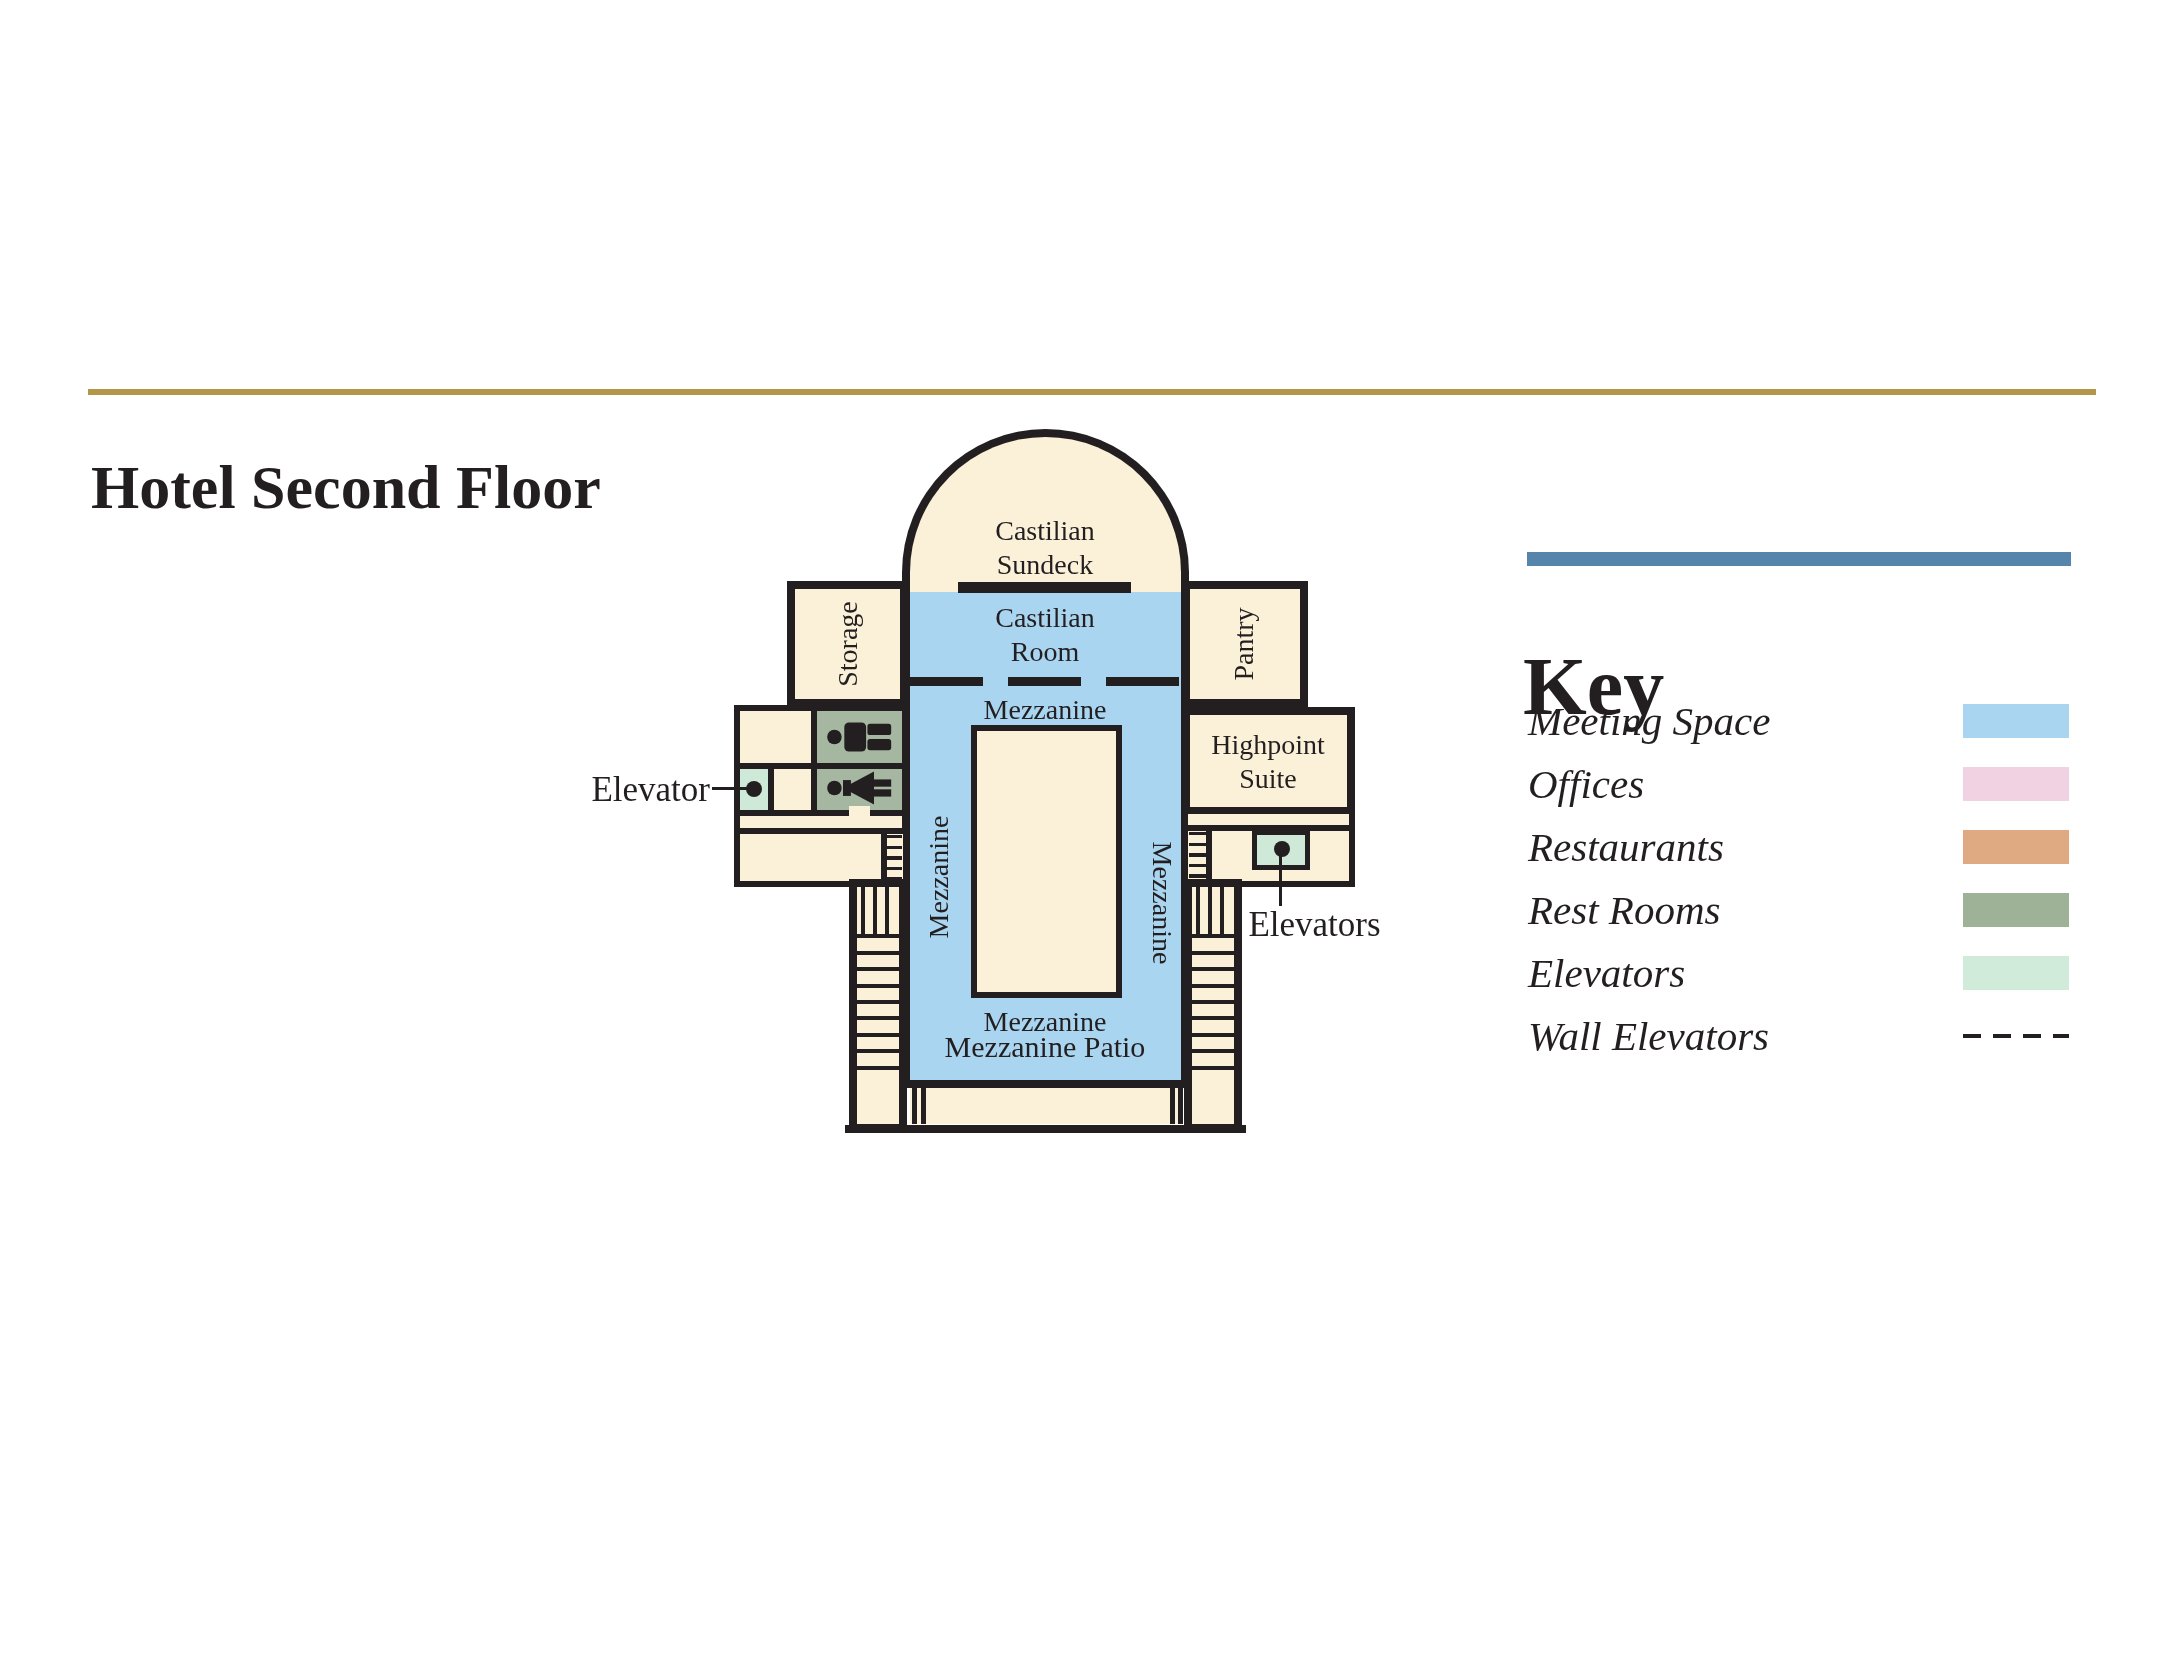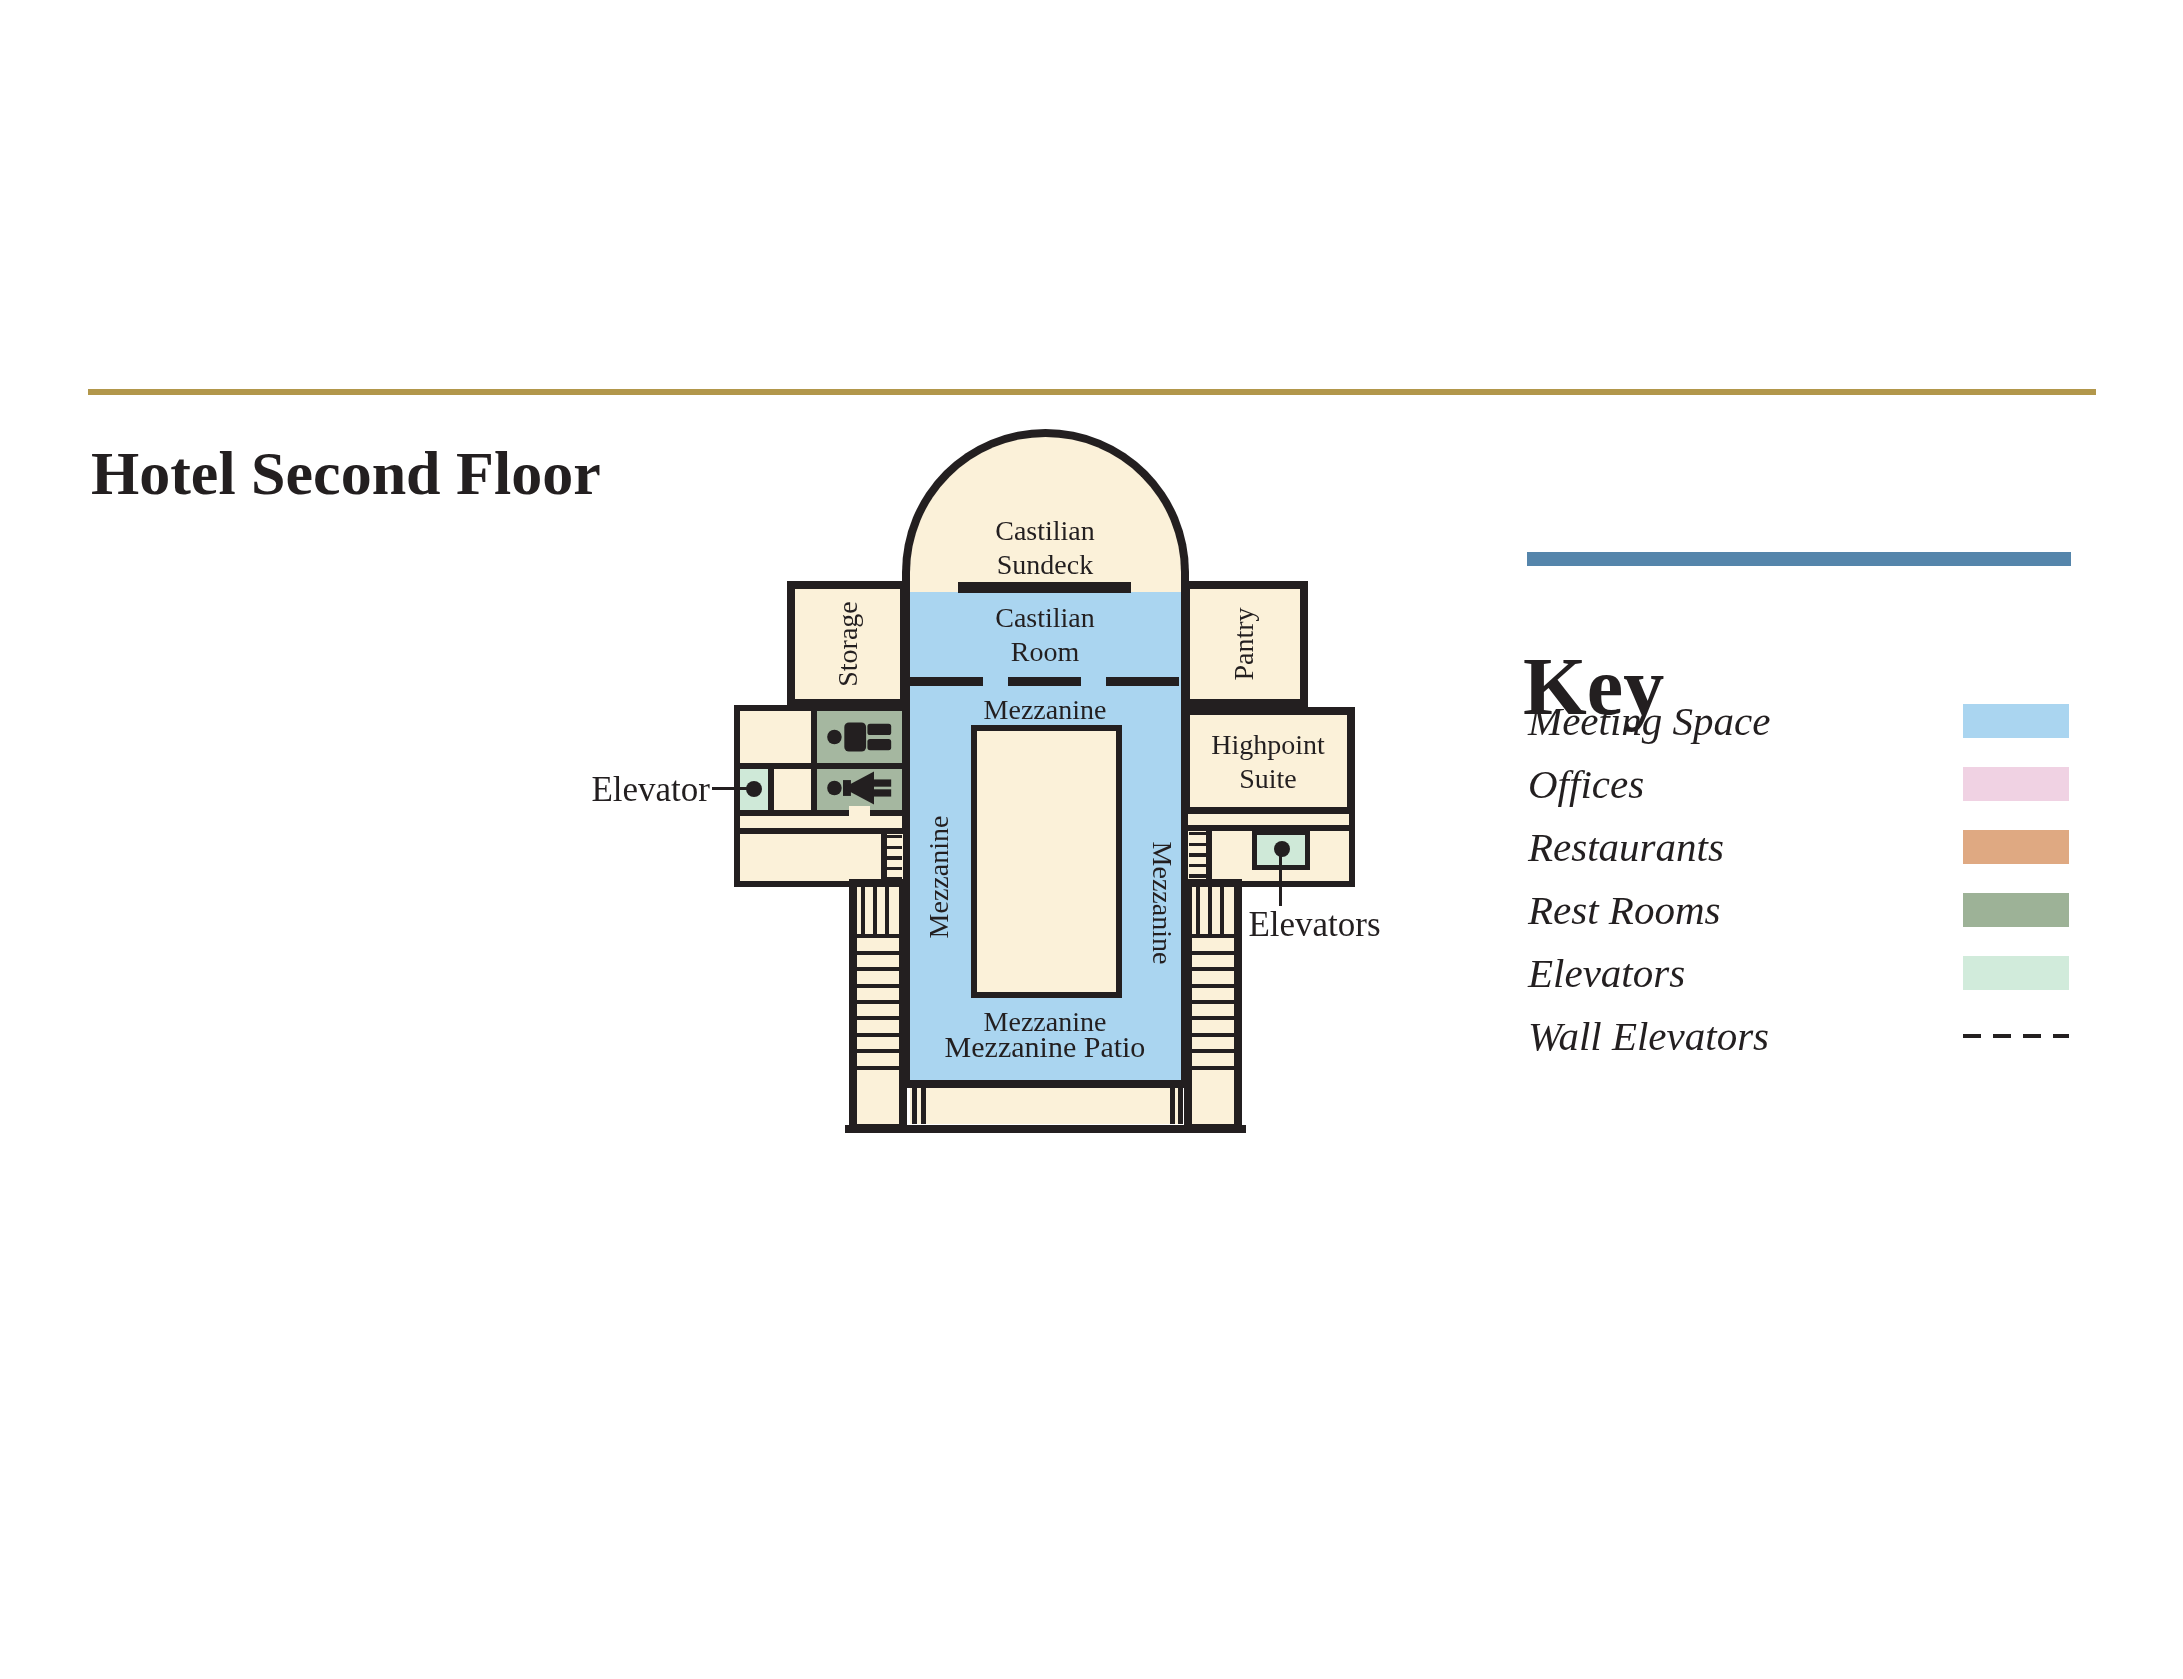--- a/index.html
+++ b/index.html
@@ -22,21 +22,21 @@
   .hatch-h{position:absolute;background:repeating-linear-gradient(to bottom,#231f20 0 4px,rgba(0,0,0,0) 4px 16.5px);}
   .hatch-hf{position:absolute;background:repeating-linear-gradient(to bottom,#231f20 0 3.3px,rgba(0,0,0,0) 3.3px 10.6px);}
   .hatch-v{position:absolute;background:repeating-linear-gradient(to right,#231f20 0 4px,rgba(0,0,0,0) 4px 12px);}
   .dot{position:absolute;width:16px;height:16px;border-radius:50%;background:#231f20;}
   .lbl{position:absolute;font-size:28px;line-height:34px;text-align:center;white-space:nowrap;}
   .lbl span{display:block;}
   .ctr{transform:translateX(-50%);}
   .rot-ccw{transform:translate(-50%,-50%) rotate(-90deg);}
   .rot-cw{transform:translate(-50%,-50%) rotate(90deg);}
   .ann{position:absolute;font-size:35px;line-height:33px;}
-  .page-title{position:absolute;left:91px;top:399px;font-size:62px;line-height:1.05;}
+  .page-title{position:absolute;left:91px;top:413px;font-size:62px;line-height:1.05;}
   .gold-rule{position:absolute;left:88px;top:389px;width:2008px;height:6px;background:#b2974b;}
   .key-bar{position:absolute;left:1527px;top:552px;width:544px;height:14px;background:#5585ab;}
   .key-title{position:absolute;left:1523px;top:574px;font-size:82px;line-height:1.1;}
   .key-row{position:absolute;left:1528px;width:541px;height:56px;display:flex;align-items:center;justify-content:space-between;font-style:italic;}
   .key-label{font-size:41px;}
   .key-swatch{width:106px;height:34px;}
   .key-dash{width:106px;height:4.6px;background:repeating-linear-gradient(to right,#231f20 0 18px,rgba(0,0,0,0) 18px 30px);}
   svg.person{position:absolute;}
 </style>
 </head>

